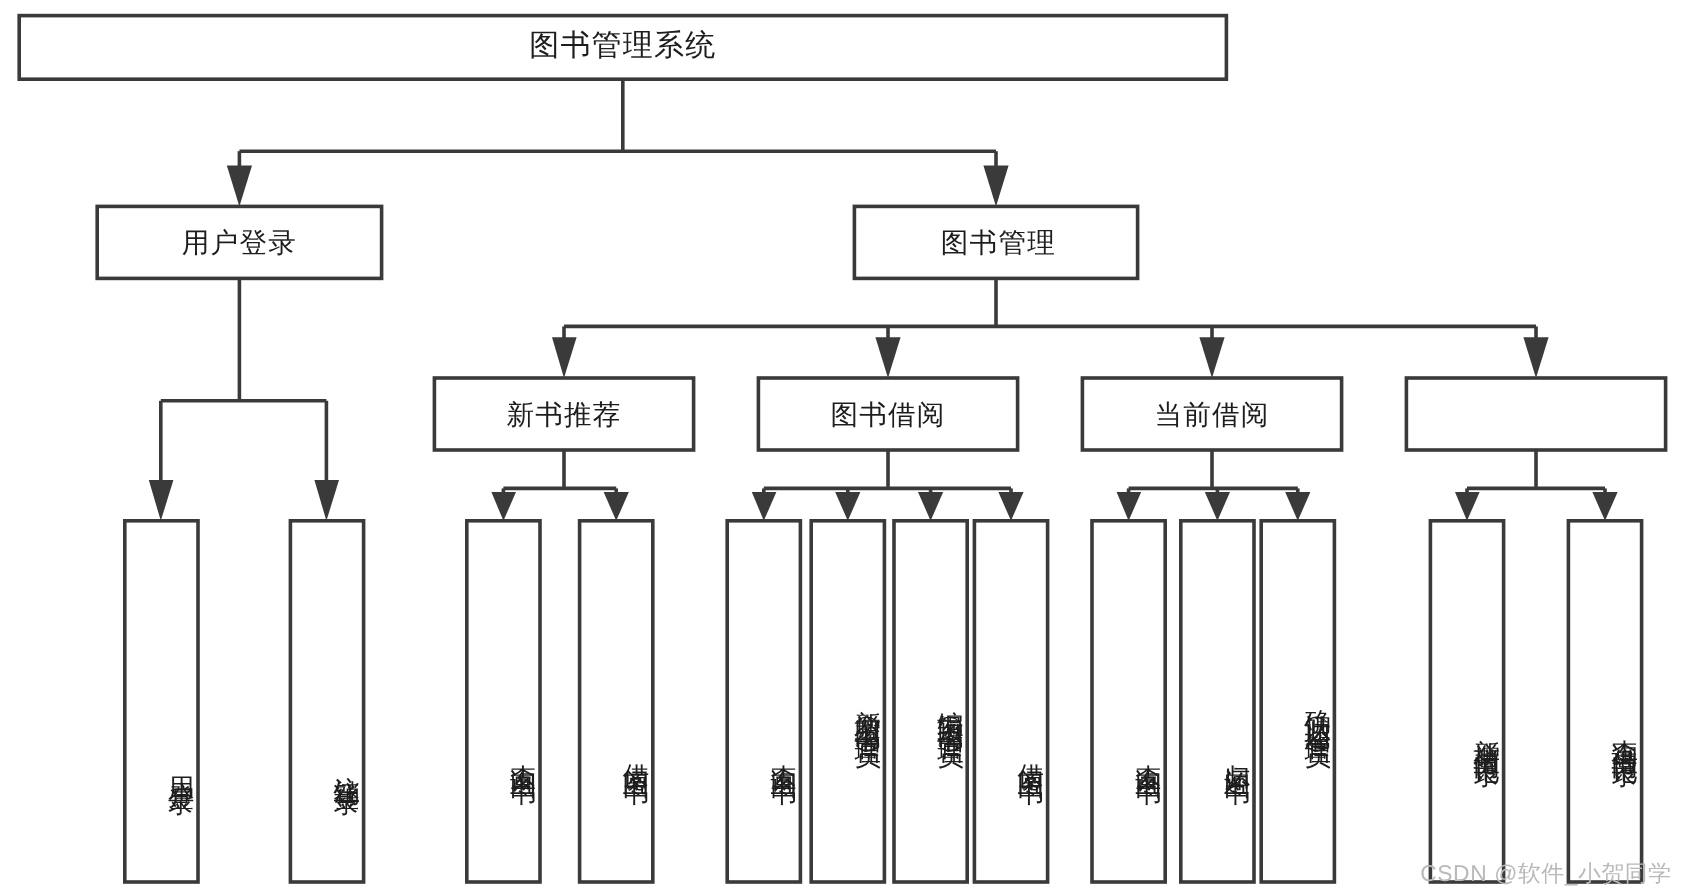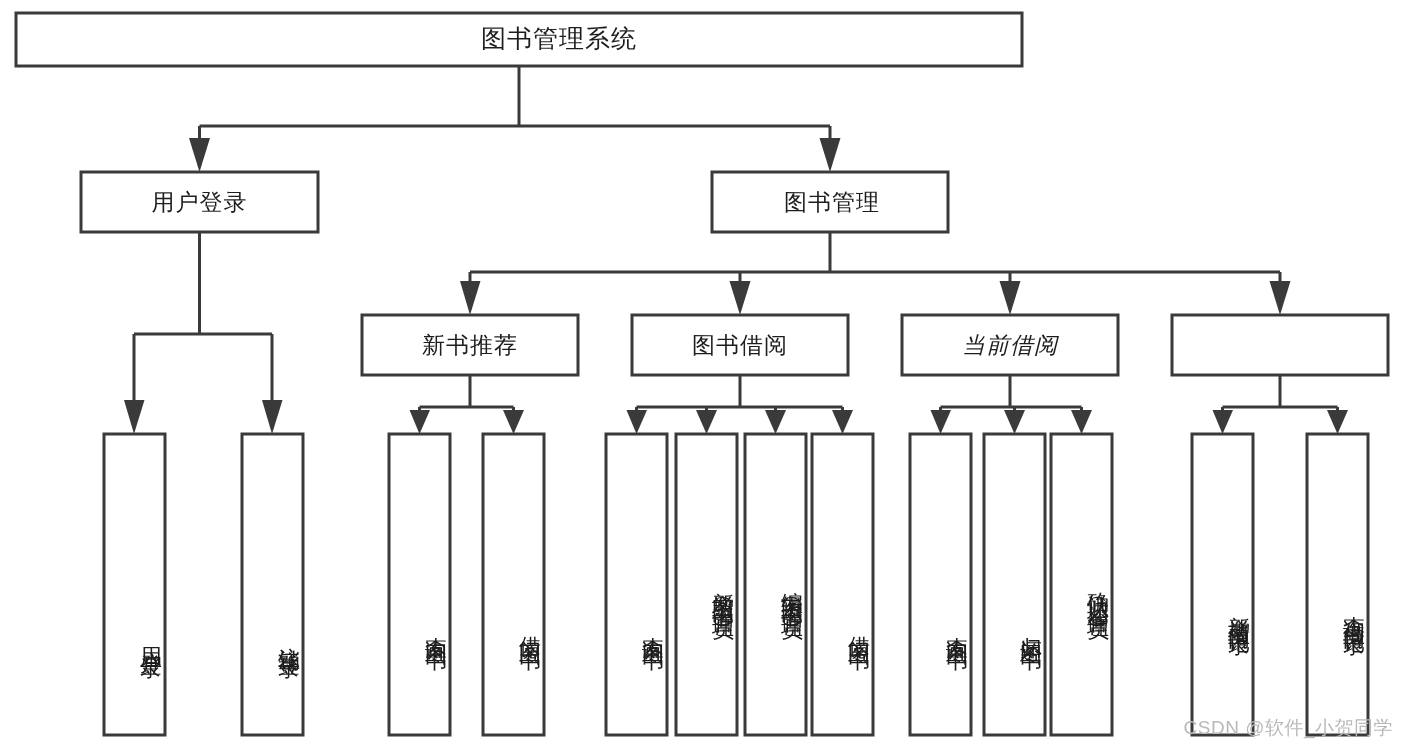--- a/index.html
+++ b/index.html
@@ -172,28 +172,28 @@
     <rect class="box-rect" x="676" y="434" width="61" height="301"></rect>
     <rect class="box-rect" x="745" y="434" width="61" height="301"></rect>
     <rect class="box-rect" x="812" y="434" width="61" height="301"></rect>
     <rect class="box-rect" x="910" y="434" width="61" height="301"></rect>
     <rect class="box-rect" x="984" y="434" width="61" height="301"></rect>
     <rect class="box-rect" x="1051" y="434" width="61" height="301"></rect>
     <rect class="box-rect" x="1192" y="434" width="61" height="301"></rect>
     <rect class="box-rect" x="1307" y="434" width="61" height="301"></rect>
   </svg>
 
-  <div class="node-label" style="left:16px; top:13px; width:1006px; height:52px; font-size:25px;margin-left:40px;">图书管理系统</div>
+  <div class="node-label" style="left:16px; top:13px; width:1006px; height:52px; font-size:25px;">图书管理系统</div>
 
   <div class="node-label" style="left:81px; top:172px; width:237px; height:60px;">用户登录</div>
   <div class="node-label" style="left:712px; top:172px; width:240px; height:60px;">图书管理</div>
 
   <div class="node-label" style="left:632px; top:315px; width:216px; height:60px;">图书借阅</div>
   <div class="node-label" style="left:362px; top:315px; width:216px; height:60px;">新书推荐</div>
-  <div class="node-label" style="left:902px; top:315px; width:216px; height:60px;font-style:italic;">当前借阅</div>
+  <div class="node-label" style="left:902px; top:315px; width:216px; height:60px;">当前借阅</div>
 
   <div class="node-label vertical" style="left:104px; top:524px; width:61px; height:211px;">用户登录</div>
   <div class="node-label vertical" style="left:242px; top:524px; width:61px; height:211px;">注销登录</div>
   <div class="node-label vertical" style="left:389px; top:505px; width:61px; height:230px;">查询图书</div>
   <div class="node-label vertical" style="left:483px; top:505px; width:61px; height:230px;">借阅图书</div>
   <div class="node-label vertical" style="left:606px; top:505px; width:61px; height:230px;">查询图书</div>
   <div class="node-label vertical" style="left:676px; top:434px; width:61px; height:301px;">新增图书（管理员）</div>
   <div class="node-label vertical" style="left:745px; top:434px; width:61px; height:301px;">编辑图书（管理员）</div>
   <div class="node-label vertical" style="left:812px; top:505px; width:61px; height:230px;">借阅图书</div>
   <div class="node-label vertical" style="left:910px; top:505px; width:61px; height:230px;">查询图书</div>

